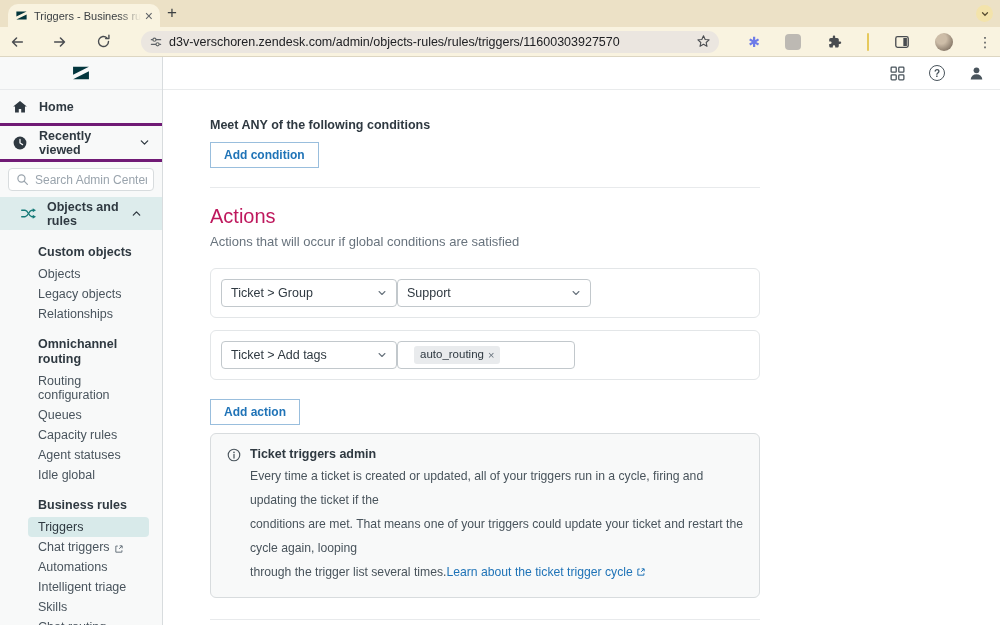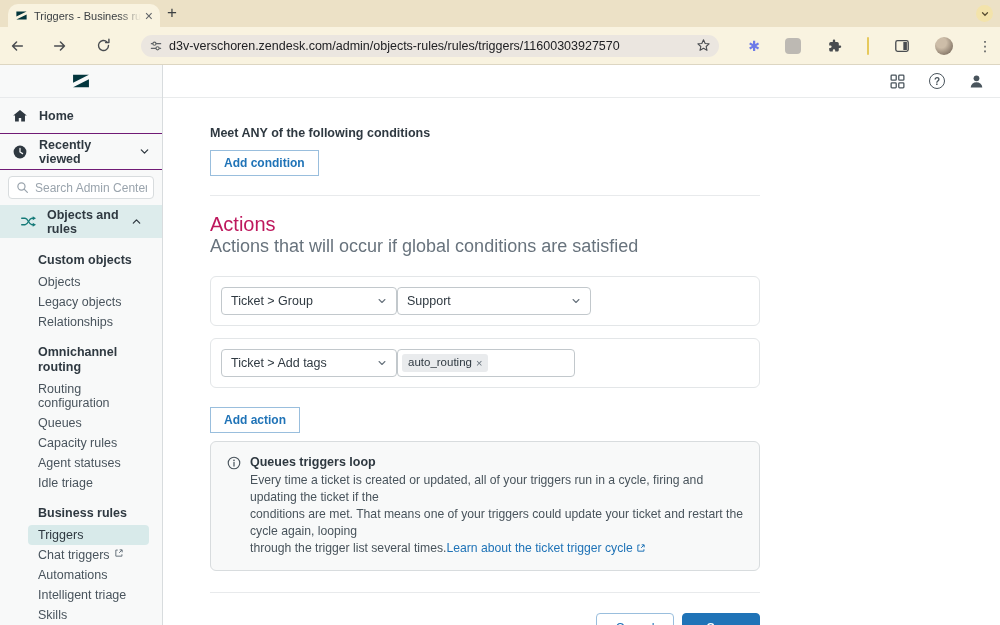--- a/index.html
+++ b/index.html
@@ -13,60 +13,60 @@
     align-items:center; padding:0 7px; }
   .tab-title { font-size:11px; color:#3c4043; white-space:nowrap; overflow:hidden;
     flex:1; position:relative; }
   .tab-fade { position:absolute; right:0; top:0; width:22px; height:100%;
     background:linear-gradient(to right, rgba(249,243,224,0), #f9f3e0); }
   .tab-close { font-size:14px; color:#5f6368; line-height:1; margin-left:4px; cursor:default; }
   .newtab { position:absolute; left:167px; top:3px; font-size:17px; color:#3c4043; }
   .tab-search { position:absolute; right:7px; top:5px; width:17px; height:17px;
     border-radius:50%; background:#f3e3ab; display:flex; align-items:center; justify-content:center; }
 
-  .toolbar { height:38px; background:#f9f3e0; display:flex; align-items:center;
+  .toolbar { height:30px; background:#f9f3e0; display:flex; align-items:center;
     padding:0 8px; gap:25px; border-bottom:1px solid #ddd6c2; }
   .nav-ic { width:18px; height:18px; display:flex; align-items:center; justify-content:center; }
   .omnibox { flex:1; height:22px; background:#ebe6e0; border-radius:11px;
     display:flex; align-items:center; padding:0 8px; gap:6px; margin:0 4px; }
   .omni-url { flex:1; font-size:12.5px; color:#202124; white-space:nowrap; overflow:hidden; }
   .ext-sep { width:2px; height:18px; background:#e6c95c; border-radius:1px; }
   .ext-asterisk { font-size:14px; color:#6e7be8; }
   .ext-gray { width:16px; height:16px; border-radius:4px; background:#bdb9b3; }
   .avatar { width:18px; height:18px; border-radius:50%;
     background:radial-gradient(circle at 35% 32%, #cdbda8 0 30%, #6b5d50 95%); }
   .kebab { font-size:14px; color:#494c50; letter-spacing:0; }
 
   
   .app { display:flex; height:568px; background:#fff; }
 
   
   .sidebar { width:163px; background:#f8f9f9; border-right:1px solid #d8dcde;
     display:flex; flex-direction:column; }
   .side-logo { height:33px; border-bottom:1px solid #e8eaec; display:flex;
     align-items:center; justify-content:center; flex:none; }
-  .side-row { height:36px; border-bottom:1px solid #701a75; display:flex;
+  .side-row { height:36px; border-bottom:3px solid #701a75; display:flex;
     align-items:center; padding:0 12px; gap:11px; font-size:12.5px; font-weight:700;
     color:#2f3941; flex:none; cursor:default; }
   .side-row .grow { flex:1; }
   .side-search { height:35px; display:flex; align-items:center; padding:0 8px; flex:none; }
   .side-search-wrap { position:relative; width:100%; }
   .side-search input { width:100%; height:23px; border:1px solid #d8dcde; border-radius:4px;
     background:#fff; font-size:12px; color:#2f3941; padding:0 6px 0 26px;
     font-family:"Liberation Sans", sans-serif; }
   .side-search input::placeholder { color:#9aa4ad; }
   .side-search-icon { position:absolute; left:8px; top:5px; }
   .side-section { height:33px; background:#ddecec; display:flex; align-items:center;
     padding:0 20px; gap:10px; font-size:12.5px; font-weight:700; color:#2f3941; flex:none; }
   .side-list { flex:1; overflow:hidden; padding-top:2px; }
   .group-header { font-size:12.5px; font-weight:700; color:#2f3941;
     padding-left:38px; margin:13px 0 4px; line-height:15px; }
   .nav-item { font-size:12.5px; color:#49545d; margin:0 13px 0 28px;
     padding:3px 10px; line-height:14px; border-radius:4px; display:flex;
-    align-items:flex-start; gap:4px; cursor:default; }
+    align-items:flex-end; gap:4px; cursor:default; }
   .nav-item.selected { background:#d8eaea; color:#2f3941; }
 
   
   .main { flex:1; display:flex; flex-direction:column; min-width:0; }
   .main-header { height:33px; border-bottom:1px solid #e9ebec; display:flex;
     align-items:center; justify-content:flex-end; gap:23px; padding-right:15px; flex:none; }
   .hdr-ic { display:flex; align-items:center; justify-content:center; }
   .help-circle { width:16px; height:16px; border:1.4px solid #49545c; border-radius:50%;
     display:flex; align-items:center; justify-content:center; font-size:10px;
     font-weight:700; color:#49545c; }
@@ -74,42 +74,42 @@
   .content { flex:1; padding:28px 0 0 47px; overflow:hidden; }
   .col { width:550px; }
 
   .any-header { font-size:12.5px; font-weight:700; color:#2f3941; margin-bottom:10px; }
   .btn-outline { display:inline-flex; align-items:center; justify-content:center;
     height:26px; padding:0 13px; background:#fff; border:1px solid #99bedd;
     border-radius:0; color:#1f73b7; font-size:12px; font-weight:600;
     font-family:"Liberation Sans", sans-serif; cursor:pointer; }
   .divider { height:1px; background:#e8eaec; margin:19px 0 0; }
   .actions-title { font-size:20px; font-weight:400; color:#be185d; margin-top:17px; }
-  .actions-sub { font-size:18px; color:#68737d; margin-top:0; }
+  .actions-sub { font-size:13px; color:#68737d; margin-top:6px; }
 
   .card { border:1px solid #e3e6e8; border-radius:6px; padding:10px; margin-top:19px;
     display:flex; }
   .card + .card { margin-top:12px; }
   .select { height:28px; border:1px solid #c2c8cc; border-radius:4px; background:#fff;
     display:flex; align-items:center; justify-content:space-between; padding:0 9px;
     font-size:12.5px; color:#2f3941; cursor:pointer; }
   .sel-field { width:176px; }
   .sel-value { width:194px; }
   .tag-input { width:178px; height:28px; border:1px solid #c2c8cc; border-radius:4px;
-    background:#fff; display:flex; align-items:center; padding:0 4px; cursor:text; }
+    background:#fff; display:flex; align-items:center; padding:0 16px; cursor:text; }
   .chip { background:#e9ebed; border-radius:3px; font-size:11.5px; color:#2f3941;
     padding:3px 6px; display:inline-flex; align-items:center; gap:4px; line-height:1; }
   .chip-x { color:#68737d; font-size:11px; cursor:pointer; }
 
   .add-action { margin-top:19px; }
 
   .infobox { margin-top:8px; background:#f8f9f9; border:1px solid #d8dcde;
     border-radius:6px; padding:13px 16px; display:flex; gap:9px; }
   .info-title { font-size:12.5px; font-weight:700; color:#2f3941; margin-bottom:3px; }
-  .info-body { font-size:12.2px; color:#49545c; line-height:17px; }
+  .info-body { font-size:12.2px; color:#49545c; line-height:24px; }
   .info-line { display:block; }
   .info-link { color:#1f73b7; text-decoration:none; cursor:pointer; }
 
   .footer-divider { height:1px; background:#e8eaec; margin-top:21px; }
   .footer { display:flex; justify-content:flex-end; gap:8px; margin-top:20px; }
   .btn-cancel { width:78px; height:29px; background:#fff; border:1px solid #99bedd;
     border-radius:4px; color:#1f73b7; font-size:12.5px; font-weight:400;
     font-family:"Liberation Sans", sans-serif; cursor:pointer; }
   .btn-save { width:78px; height:29px; background:#1f73b7; border:1px solid #1f73b7;
     border-radius:4px; color:#fff; font-size:12.5px; font-weight:600;
@@ -274,21 +274,21 @@
       <div class="nav-item">
           <span>Queues</span>
         </div>
       <div class="nav-item">
           <span>Capacity rules</span>
         </div>
       <div class="nav-item">
           <span>Agent statuses</span>
         </div>
       <div class="nav-item">
-          <span>Idle triage</span>
+          <span>Idle global</span>
         </div>
 
       <div class="group-header">Business rules</div>
       <div class="nav-item selected">
           <span>Triggers</span>
         </div>
       <div class="nav-item">
         <span>Chat triggers</span>
         <span>
           <svg width="10" height="10" viewBox="0 0 12 12">
@@ -394,21 +394,21 @@
 
         <div class="infobox">
           <span style="margin-top:1px;">
             <svg width="14" height="14" viewBox="0 0 16 16">
                 <circle cx="8" cy="8" r="6.6" fill="none" stroke="#49545c" stroke-width="1.3"></circle>
                 <circle cx="8" cy="5" r="0.9" fill="#49545c"></circle>
                 <path d="M8 7.3 V11.5" stroke="#49545c" stroke-width="1.4" stroke-linecap="round"></path>
               </svg>
           </span>
           <div>
-            <div class="info-title">Queues triggers loop</div>
+            <div class="info-title">Ticket triggers admin</div>
             <div class="info-body">
               <span class="info-line">Every time a ticket is created or updated, all of your triggers run in a cycle, firing and updating the ticket if the</span>
               <span class="info-line">conditions are met. That means one of your triggers could update your ticket and restart the cycle again, looping</span>
               <span>
                 <span>through the trigger list several times.</span><a class="info-link">Learn about the ticket trigger cycle</a>
                 <span style="display:inline-block; vertical-align:-1px;">
                   <svg width="10" height="10" viewBox="0 0 12 12">
                       <path d="M4.5 2.5 H2.2 V9.8 H9.5 V7.5" fill="none" stroke="#1f73b7" stroke-width="1.2"></path>
                       <path d="M6.8 2.2 h3 v3" fill="none" stroke="#1f73b7" stroke-width="1.2"></path>
                       <path d="M9.6 2.4 L6.2 5.8" stroke="#1f73b7" stroke-width="1.2"></path>

